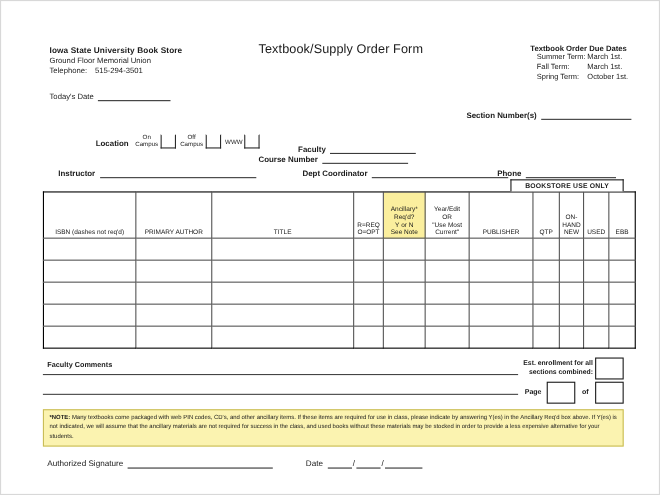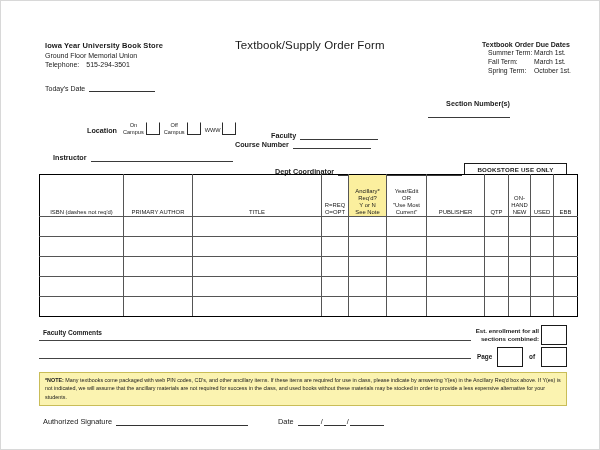--- a/index.html
+++ b/index.html
@@ -311,21 +311,21 @@
   .sig .dslash { padding: 0 1px; }
 </style>
 </head>
 <body>
 
 <div class="page">
  <div class="sheet">
 
   <div class="hdr">
     <div class="store-block">
-      <div class="store-name">Iowa Year University Book Store</div>
+      <div class="store-name">Iowa State University Book Store</div>
       <div class="store-line">Ground Floor Memorial Union</div>
       <div class="store-line store-tel"><span>Telephone:</span><span class="num">515-294-3501</span></div>
     </div>
 
     <div class="form-title">Textbook/Supply Order Form</div>
 
     <div class="due-block">
       <div class="due-title">Textbook Order Due Dates</div>
       <div class="due-row">
         <span class="term">Summer Term:</span>
@@ -347,21 +347,21 @@
     <span class="rule"></span>
   </div>
 
   <div class="fields">
 
     <div class="frow">
       <div class="fld" style="left:200px; top:0;margin-top:40px;">
         <span>Course Number</span>
         <span class="rule" style="width:78px;"></span>
       </div>
-      <div class="fld" style="left:389px; top:0;flex-direction:column;">
+      <div class="fld" style="left:389px; top:0;">
         <span>Section Number(s)</span>
         <span class="rule" style="width:82px;"></span>
       </div>
     </div>
 
     <div class="frow" style="height:26px;">
       <div class="loc-group">
         <span class="loc-label">Location</span>
 
         <span class="cb-item">
@@ -392,23 +392,27 @@
         <span>Faculty</span>
         <span class="rule" style="width:78px;"></span>
       </div>
     </div>
 
     <div class="frow">
       <div class="fld" style="left:18px; top:6px;">
         <span>Instructor</span>
         <span class="rule" style="width:142px;"></span>
       </div>
-      <div class="fld" style="left:212px; top:20px;padding-left:28px;">
+      <div class="fld" style="left:212px; top:6px;padding-left:28px;">
         <span>Dept Coordinator</span>
         <span class="rule" style="width:124px;"></span>
+      </div>
+      <div class="fld" style="left:417px; top:6px;">
+        <span>Phone</span>
+        <span class="rule" style="width:82px;"></span>
       </div>
     </div>
   </div>
 
   <div class="tbl-wrap">
     <div class="bookstore-cap">BOOKSTORE USE ONLY</div>
 
     <table class="grid">
       <colgroup>
         <col style="width:84px">

